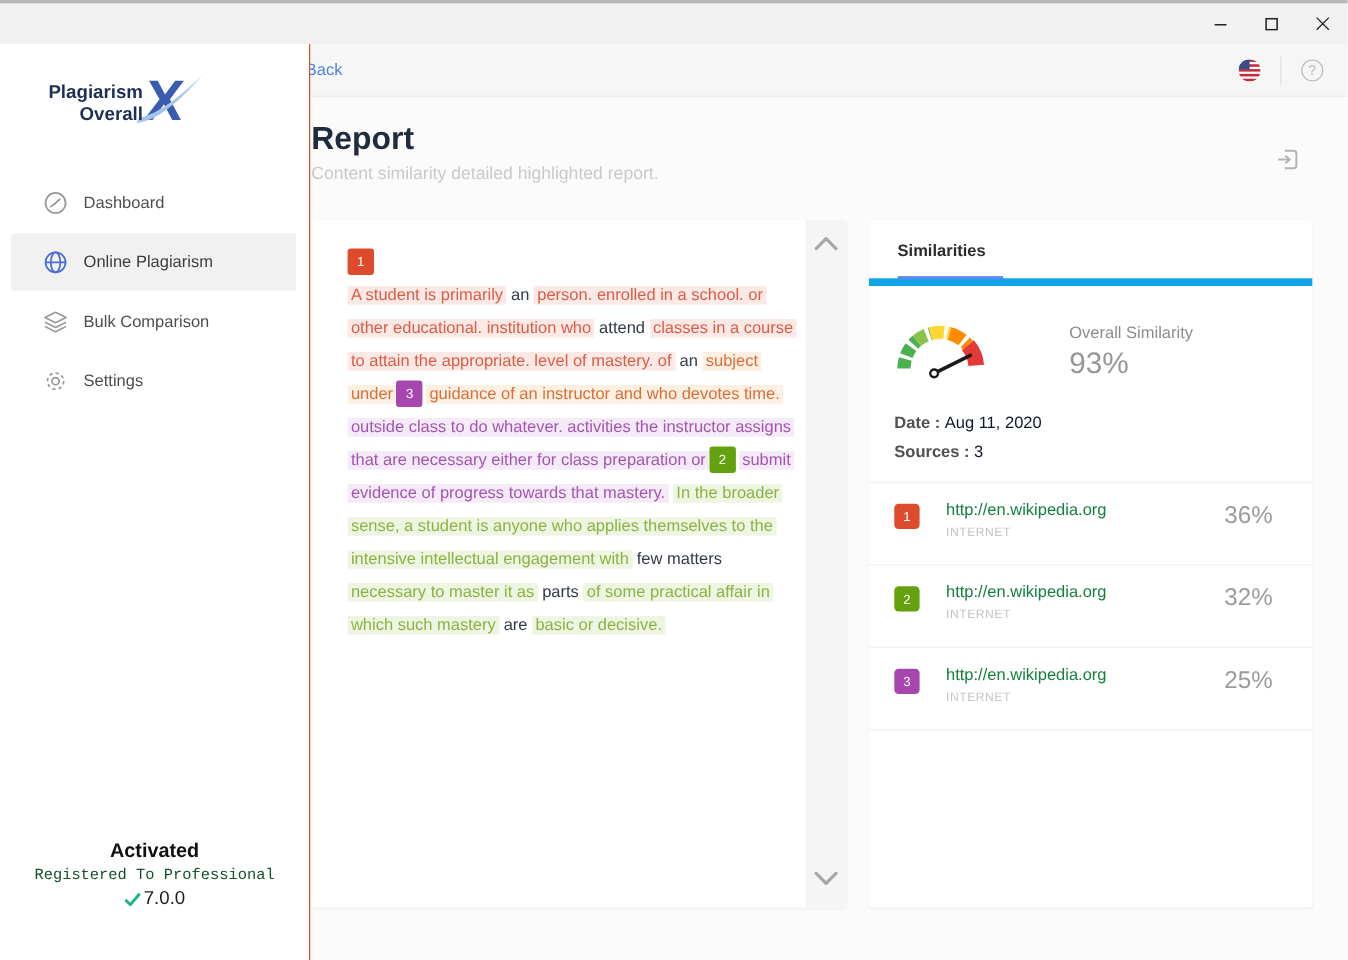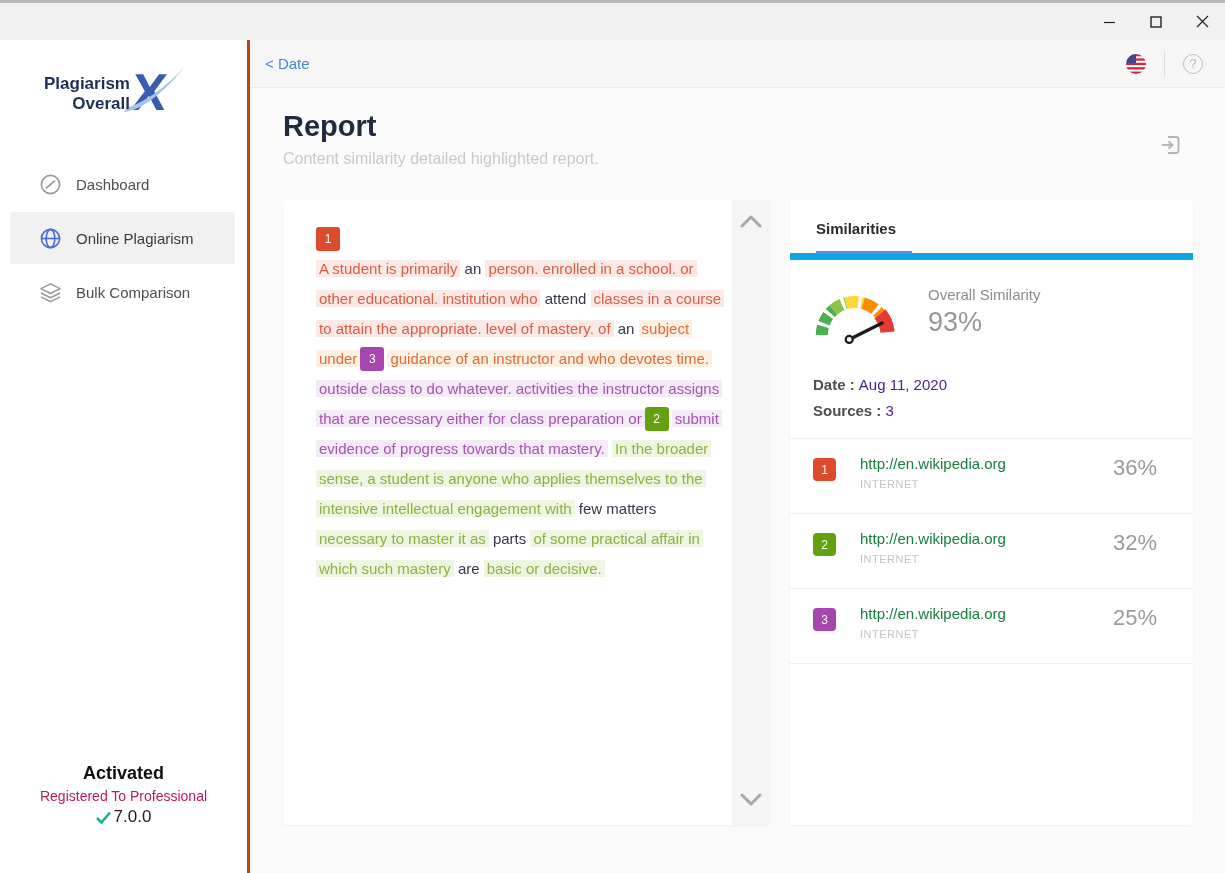--- a/index.html
+++ b/index.html
@@ -8,40 +8,40 @@
 
   
   .titlebar { position:absolute; top:0; left:0; right:0; height:40px;
     background:#f1f1f1; border-top:3px solid #b9b6b4; display:flex;
     justify-content:flex-end; align-items:stretch; z-index:50; }
   .win-btn { width:46px; display:flex; align-items:center; justify-content:center;
     color:#222; cursor:default; }
   .win-btn svg { display:block; }
 
   
-  .sidebar { position:absolute; top:40px; left:0; width:250px; bottom:0;
-    background:#fff; border-right:3px solid #c2410c; z-index:10; }
+  .sidebar { position:absolute; top:40px; left:0; width:282px; bottom:0;
+    background:#fff; border-right:1px solid #c2410c; z-index:10; }
   .logo { margin:26px 0 0 44px; display:flex; align-items:center; }
   .logo-text { text-align:right; color:#1e2f55; font-weight:bold;
     font-size:17px; line-height:20px; margin-right:-6px; position:relative; z-index:2;}
   .logo-mark { position:relative; width:62px; height:56px; }
   .logo-x { position:absolute; left:8px; top:-2px; font-size:52px; font-weight:bold;
     color:#3a5cb0; transform:skewX(-6deg); line-height:56px;}
   .logo-swoosh { position:absolute; left:0; top:0; }
   .nav { margin-top:36px;text-align:center; }
   .nav-item { display:flex; align-items:center; height:52px; padding-left:28px;
     margin:2px 12px 2px 10px; border-radius:2px; color:#4e4e4e; font-size:15px;
     cursor:pointer; }
   .nav-item.active { background:#f1f1f1; color:#3c3c3c; }
   .nav-icon { width:24px; height:24px; margin-right:14px; display:flex;
     align-items:center; justify-content:center; color:#9a9a9a; }
   .nav-item.active .nav-icon { color:#4b6cd6; }
   .activation { position:absolute; bottom:46px; left:0; right:0; text-align:center; }
   .activation .act-title { font-size:18px; font-weight:bold; color:#101010; }
-  .activation .act-sub { font-size:14px; color:#be185d; margin-top:4px; }
+  .activation .act-sub { font-size:14px; color:#14532d; margin-top:4px;font-family:Liberation Mono, monospace; }
   .activation .act-ver { font-size:17px; color:#1c1c1c; margin-top:3px;
     display:flex; justify-content:center; align-items:center; gap:3px;}
 
   
   .appbar { position:absolute; top:40px; left:250px; right:0; height:48px;
     background:#f6f6f7; border-bottom:1px solid #e9e9e9; display:flex;
     align-items:center; }
   .back-link { margin-left:15px; color:#4a85d8; font-size:15px; cursor:pointer; }
   .appbar-right { margin-left:auto; display:flex; align-items:center;
     margin-right:22px; gap:18px; }
@@ -79,28 +79,28 @@
   .scroll-up, .scroll-down { position:absolute; left:8px; color:#a8a8a8; cursor:pointer; }
   .scroll-up { top:14px; } .scroll-down { bottom:14px; }
 
   
   .sim-panel { position:absolute; left:540px; top:112px; width:403px; height:625px;
     background:#fff; border-radius:4px; box-shadow:0 1px 3px rgba(0,0,0,0.05); }
   .sim-tabs { border-bottom:7px solid #0ea5e9; padding:20px 0 0 26px; }
   .sim-tab { display:inline-block; font-size:15px; font-weight:600; color:#2b2b2b;
     padding-bottom:14px; border-bottom:3px solid var(--accent); cursor:pointer;
     margin-bottom:-1px; min-width:96px; }
-  .gauge-row { display:flex; align-items:center; padding:18px 0 6px 18px; }
+  .gauge-row { display:flex; align-items:flex-end; padding:18px 0 6px 18px;gap:44px; }
   .overall-block { margin-left:20px; }
   .overall-label { font-size:15px; color:#8c8c8c; }
   .overall-value { font-size:27px; color:#949698; margin-top:4px; }
   .details { padding:20px 0 14px 23px; border-bottom:1px solid #f0f0f0; }
   .detail-row { font-size:15px; line-height:26px; }
   .detail-label { font-weight:bold; color:#4f4f4f; }
-  .detail-value { color:#4c1d95;text-align:center; }
+  .detail-value { color:#0f172a;text-align:center; }
   .source-row { display:flex; align-items:flex-start; padding:16px 36px 0 23px;
     height:75px; border-bottom:1px solid #f0f0f0; cursor:pointer; }
   .src-badge { width:23px; height:23px; border-radius:4px; color:#fff; font-size:12px;
     display:flex; align-items:center; justify-content:center; margin-top:3px; }
   .src-main { margin-left:24px; }
   .src-url { font-size:15px; color:#15803d; }
   .src-type { font-size:11px; color:#c4c4c4; letter-spacing:0.5px; margin-top:6px; }
   .src-pct { margin-left:auto; font-size:22px; color:#9a9b9d; }
 </style>
 </head>
@@ -167,37 +167,47 @@
       <div class="nav-item">
     <span class="nav-icon">
           <svg width="23" height="23" viewBox="0 0 24 24" fill="none" stroke="currentColor" stroke-width="1.6" stroke-linejoin="round">
             <path d="M12 3 L22 8 L12 13 L2 8 Z"></path>
             <path d="M2 12.5 L12 17.5 L22 12.5"></path>
             <path d="M2 16.5 L12 21.5 L22 16.5"></path>
           </svg>
         </span>
     <span class="nav-label">Bulk Comparison</span>
   </div>
+      <div class="nav-item">
+    <span class="nav-icon">
+          <svg width="23" height="23" viewBox="0 0 24 24" fill="none" stroke="currentColor" stroke-width="1.6">
+            <circle cx="12" cy="12" r="3.4"></circle>
+            <path d="M12 2.5 L13.3 5.2 L16 4.2 L16.4 7.2 L19.4 7 L18.6 9.9 L21.5 11 L19.6 13.3 L21.5 15.6 L18.6 16.6 L19.4 19.5 L16.4 19.3 L16 22.3 L13.3 21.2 L12 23.5 V2.5" transform="rotate(0 12 12)" stroke="none"></path>
+            <path d="M19.7 12 a7.7 7.7 0 1 1 -15.4 0 a7.7 7.7 0 1 1 15.4 0" stroke-dasharray="3.1 2.9"></path>
+          </svg>
+        </span>
+    <span class="nav-label">Settings</span>
+  </div>
     </div>
   <div class="activation">
     <div class="act-title">Activated</div>
     <div class="act-sub">Registered To Professional</div>
     <div class="act-ver">
       <svg width="15" height="13" viewBox="0 0 15 13">
           <path d="M1 7 L5.5 11.5 L14 1.5" fill="none" stroke="#19b585" stroke-width="2.6"></path>
         </svg>
       <span>7.0.0</span>
     </div>
   </div>
 </div>
 
 <div class="appbar">
   <div class="back-link">
     <span>&lt;</span>
-    <span>Date</span>
+    <span>Back</span>
   </div>
   <div class="appbar-right">
     <svg class="flag" viewBox="0 0 20 20">
       <defs>
           <clipPath id="fc">
             <circle cx="10" cy="10" r="10"></circle>
           </clipPath>
         </defs>
       <g clip-path="url(#fc)">
         <rect x="0" y="0" width="20" height="20" fill="#fff"></rect>

